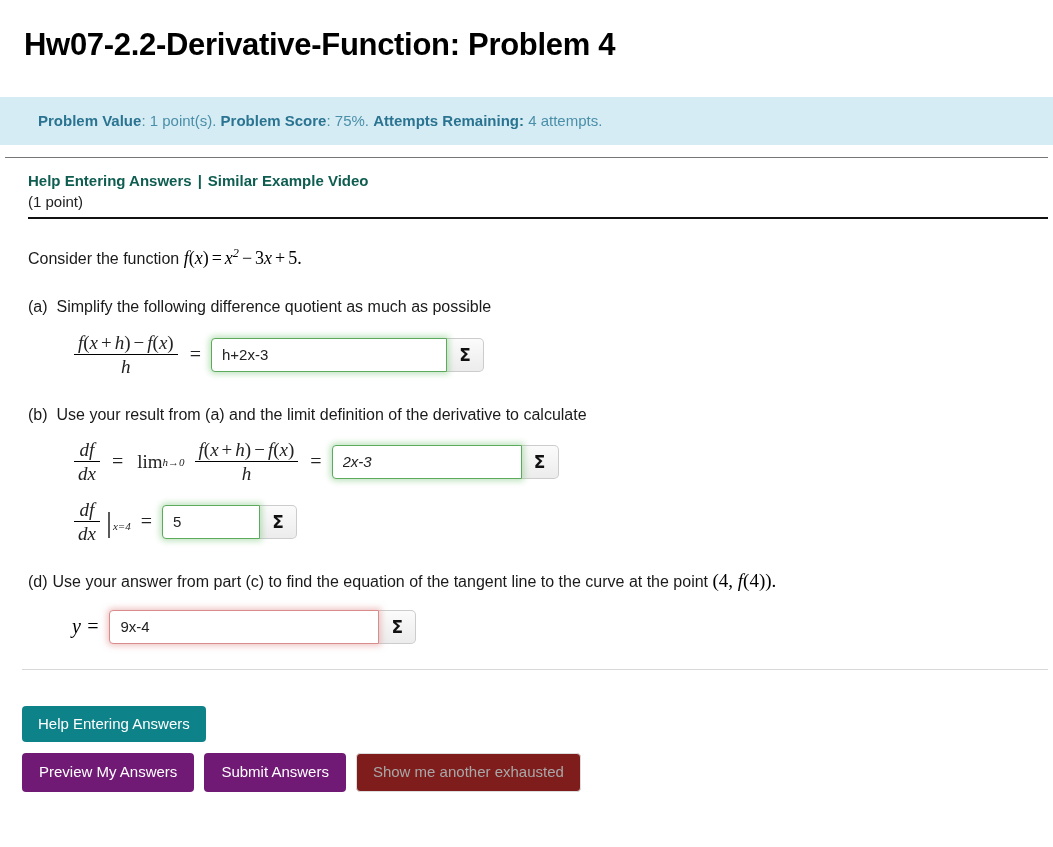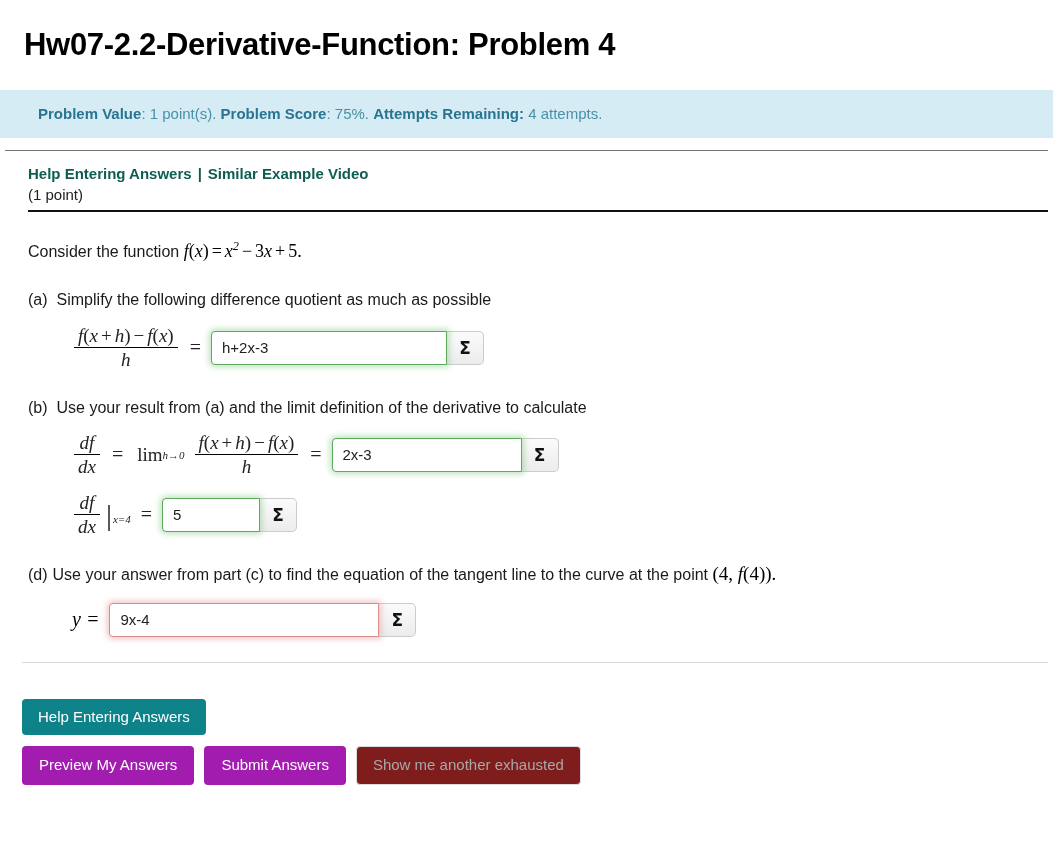--- a/index.html
+++ b/index.html
@@ -27,21 +27,21 @@
     font-weight: bold;
     color: #000000;
     letter-spacing: -0.3px;
     margin: 6px;
     padding: 20px 0 0 18px;
     line-height: 1.2;
   }
 
   
   .info-banner {
-    margin-top: 27px;
+    margin-top: 34px;
     background: #d6ecf4;
     color: #2f7d98;
     padding: 13px 0 14px 38px;
     font-size: 15px;
     line-height: 1.4;
     width: 100%;
   }
   .info-banner b { color: #2a7491; font-weight: bold; }
   .info-banner .val { color: #4a8fa8; font-weight: normal; }
 
@@ -224,21 +224,21 @@
     cursor: pointer;
     padding: 10px 16px;
     line-height: 1.1;
   }
   .btn-help {
     background: #0e8289;
     color: #ffffff;
   }
   .btn-row2 { padding: 11px 0 0 22px; display: flex; gap: 10px; align-items: center; }
   .btn-dark {
-    background: #a21caf;
+    background: #701a75;
     color: #ffffff;
     padding: 11px 17px;
   }
   .btn-disabled {
     background: #7f1d1d;
     color: #a8a8a8;
     border: 1px solid #dddddd;
     padding: 10px 16px;
     cursor: default;
   }
@@ -305,21 +305,21 @@
       <span class="limop">
         <span class="lim-main">lim</span>
         <span class="lim-sub">h→0</span>
       </span>
       <span class="frac" style="font-size:19px;margin-left:6px;">
         <span class="num"><span class="mi">f</span><span class="mn">(</span><span class="mi">x</span><span class="mo">+</span><span class="mi">h</span><span class="mn">)</span><span class="mo">−</span><span class="mi">f</span><span class="mn">(</span><span class="mi">x</span><span class="mn">)</span></span>
         <span class="den mi">h</span>
       </span>
       <span class="eq-sign">=</span>
       <span class="ans-group">
-        <input class="ans-input correct" style="width: 190px;" value="2x-3">
+        <input class="ans-input correct" style="width: 190px; font-style: italic;" value="2x-3">
         <div class="sigma-btn">Σ</div>
       </span>
     </div>
 
 
     <div class="eqrow">
       <span class="frac" style="font-size:19px;">
         <span class="num mi">df</span>
         <span class="den mi">dx</span>
       </span>

